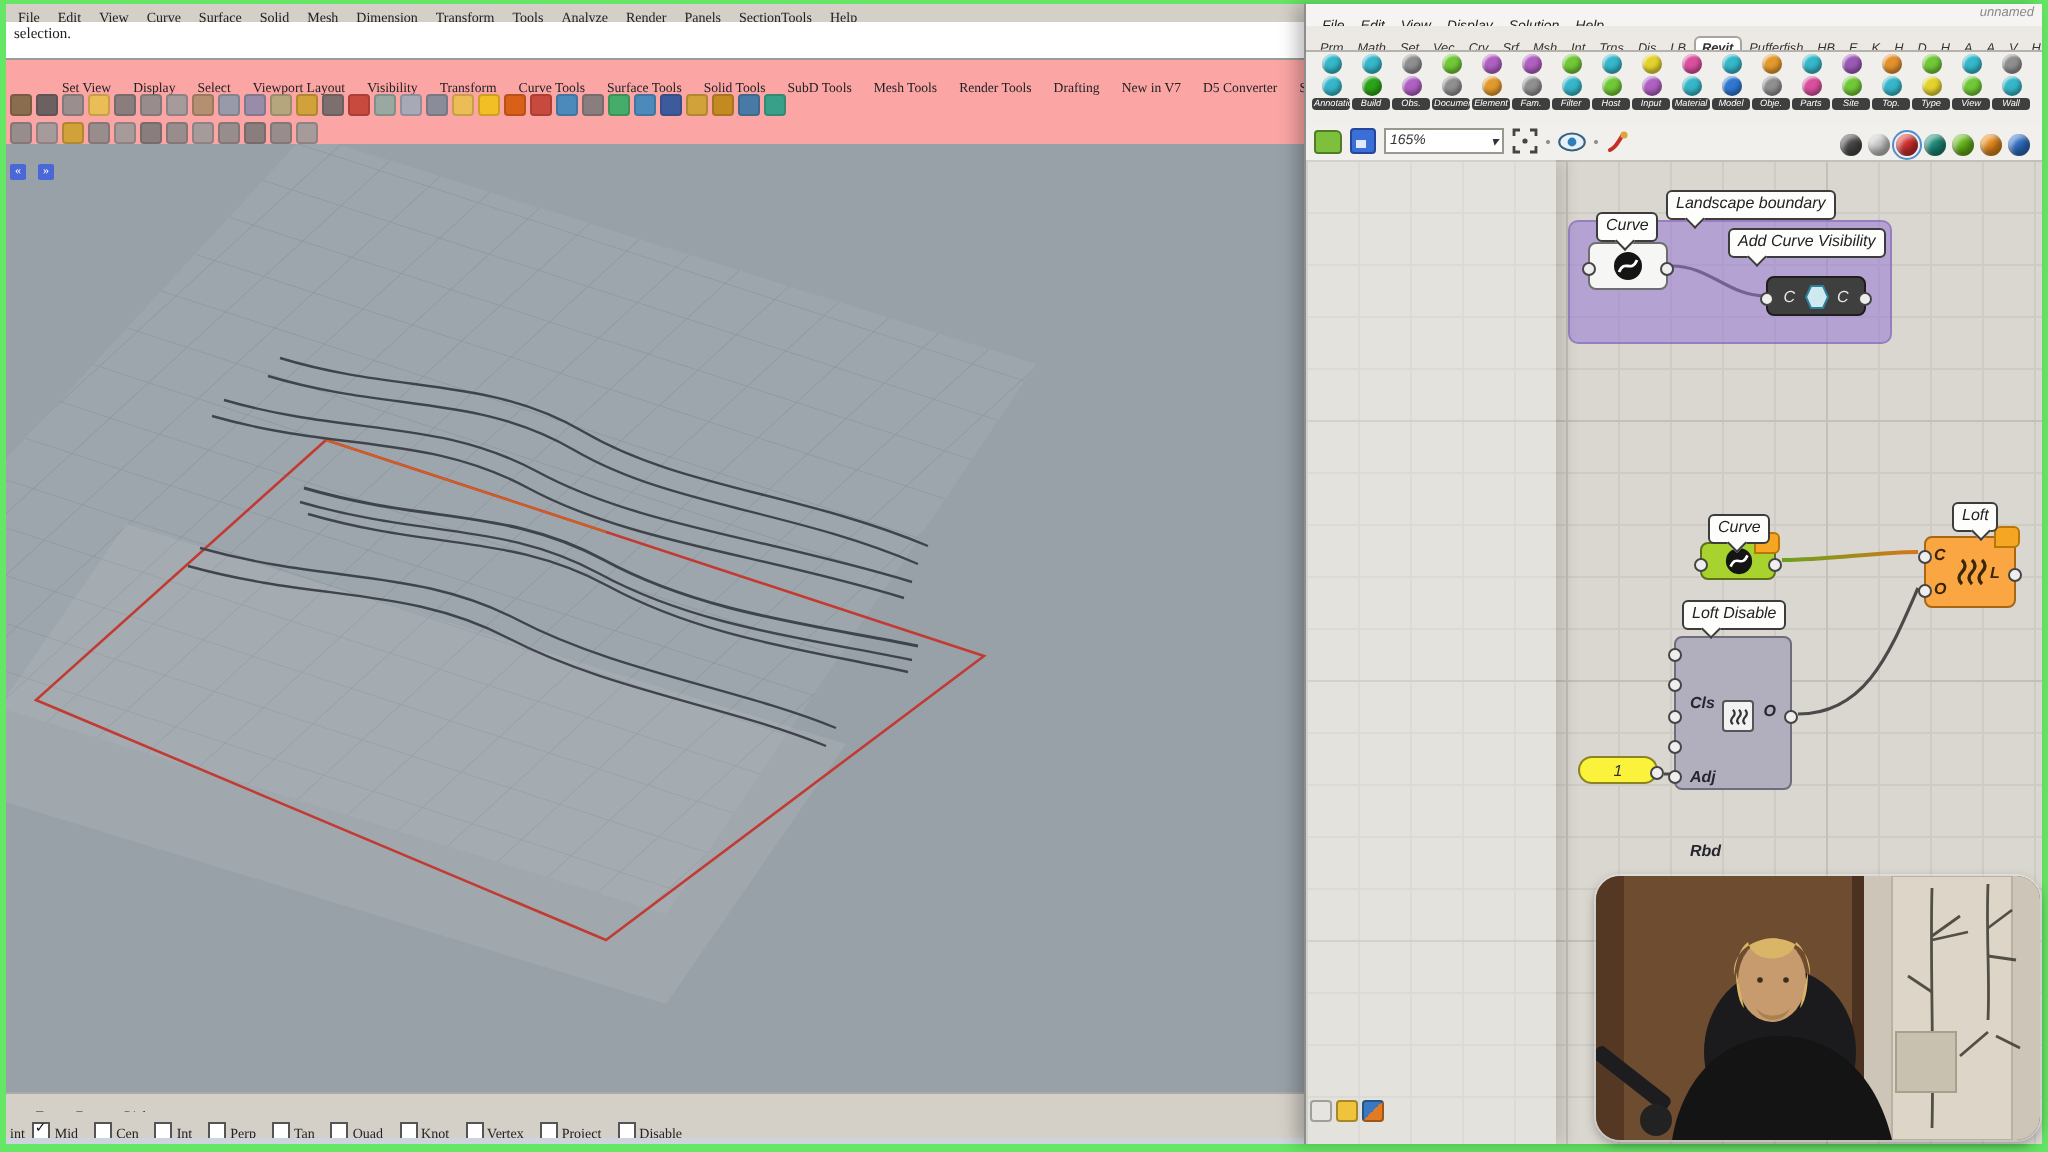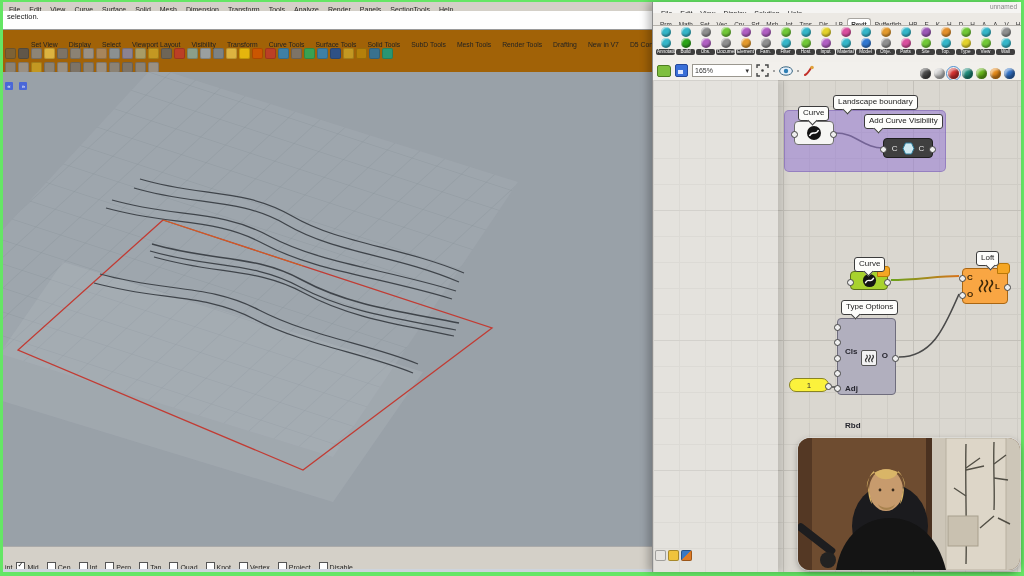--- a/index.html
+++ b/index.html
@@ -1,19 +1,19 @@
 <!DOCTYPE html>
 <html><head>
 <meta charset="utf-8">
 <style>
   html,body{margin:0;padding:0;background:#65e665;width:1024px;height:576px;overflow:hidden;
     font-family:"Liberation Sans",sans-serif;}
   .screen{position:absolute;left:3px;top:2px;width:1017px;height:570px;background:#d4d0c8;}
   
-  .rhino{position:absolute;left:0;top:0;width:649px;height:408px;background:#a16207;}
+  .rhino{position:absolute;left:0;top:0;width:649px;height:408px;background:#fca5a5;font-family:Liberation Serif, serif;}
   .r-menubar{position:absolute;left:0;top:0;width:100%;height:9px;overflow:hidden;background:#d4d0c8;}
   .r-menubar .row{margin-top:-4px;white-space:nowrap;padding-left:6px;}
   .r-menu-item{display:inline-block;font-size:7px;color:#222;margin-right:9px;text-decoration:underline;}
   .r-cmd{position:absolute;left:0;top:9px;width:100%;height:18px;background:#fff;border-bottom:1px solid #9a9a9a;}
   .r-cmd-text{font-size:7.5px;color:#222;padding:1px 0 0 4px;}
   .r-tabs{position:absolute;left:0;top:31px;width:100%;height:11px;white-space:nowrap;padding-left:28px;box-sizing:border-box;}
   .r-tab{display:inline-block;font-size:6.8px;color:#222;margin-right:11px;}
   .r-icons{position:absolute;left:2px;white-space:nowrap;}
   .r-icons.row1{top:43px;}
   .r-icons.row2{top:57px;}
@@ -34,21 +34,21 @@
   .r-osnap{position:absolute;left:0;top:554px;width:100%;height:13px;background:#d4d0c8;white-space:nowrap;
     padding-left:2px;box-sizing:border-box;}
   .osnap-frag{display:inline-block;font-size:7px;color:#222;margin-right:4px;}
   .osnap-item{display:inline-block;font-size:7px;color:#222;margin-right:8px;}
   .osnap-item .box{display:inline-block;width:7px;height:7px;background:#fff;border:1px solid #555;
     vertical-align:-1px;margin-right:2px;position:relative;}
   .osnap-item.checked .box::after{content:"✓";position:absolute;left:0;top:-2px;font-size:7px;color:#111;}
   .r-strip{position:absolute;left:0;top:567px;width:100%;height:3px;background:#cdd4dd;}
   
   .gh{position:absolute;left:649px;top:0;width:368px;height:570px;background:#f1efeb;border-left:1px solid #8d8d8d;
-    box-shadow:-4px 0 8px rgba(0,0,0,.25);}
+    box-shadow:-4px 0 8px rgba(0,0,0,.25);font-style:italic;}
   .g-menubar{position:absolute;left:0;top:0;width:100%;height:11px;background:#f5f4f2;}
   .g-menu-item{display:inline-block;font-size:7px;color:#222;margin-left:8px;}
   .g-doctitle{position:absolute;right:4px;top:1px;font-size:6.5px;color:#888;}
   .g-tabs{position:absolute;left:0;top:11px;width:100%;height:13px;background:#ece9e4;border-bottom:1px solid #b5b2ac;
     white-space:nowrap;padding-left:4px;box-sizing:border-box;overflow:hidden;}
   .g-tab{display:inline-block;font-size:6.4px;color:#333;padding:2px 3px 1px;margin-right:1px;}
   .g-tab.active{background:#fff;border:1px solid #a8a5a0;border-bottom:1px solid #fff;border-radius:3px 3px 0 0;
     font-weight:bold;}
   .g-palette{position:absolute;left:0;top:24px;width:100%;height:36px;background:#f1efeb;white-space:nowrap;
     padding-left:3px;box-sizing:border-box;overflow:hidden;}
@@ -359,21 +359,21 @@
             <path d="M9,3 q3,3 0,6 q-3,3 0,6"></path>
             <path d="M14,3 q3,3 0,6 q-3,3 0,6"></path>
           </g>
         </svg>
         <span>L</span>
         <span class="port" style="left:-4px;top:6px;"></span>
         <span class="port" style="left:-4px;top:23px;"></span>
         <span class="port" style="right:-4px;top:15px;"></span>
       </div>
 
-      <div class="gtag" style="left:188px;top:220px;">Type Options</div>
+      <div class="gtag" style="left:188px;top:220px;">Loft Disable</div>
       <div class="gnode n-lopt" style="left:184px;top:238px;width:59px;height:77px;">
         <div class="lopt-rows">
           <span>Cls</span>
           <span>Adj</span>
           <span>Rbd</span>
           <span>Rft</span>
           <span>T</span>
         </div>
         <span class="lopt-icon">
           <svg width="11" height="11" viewBox="0 0 18 18">

